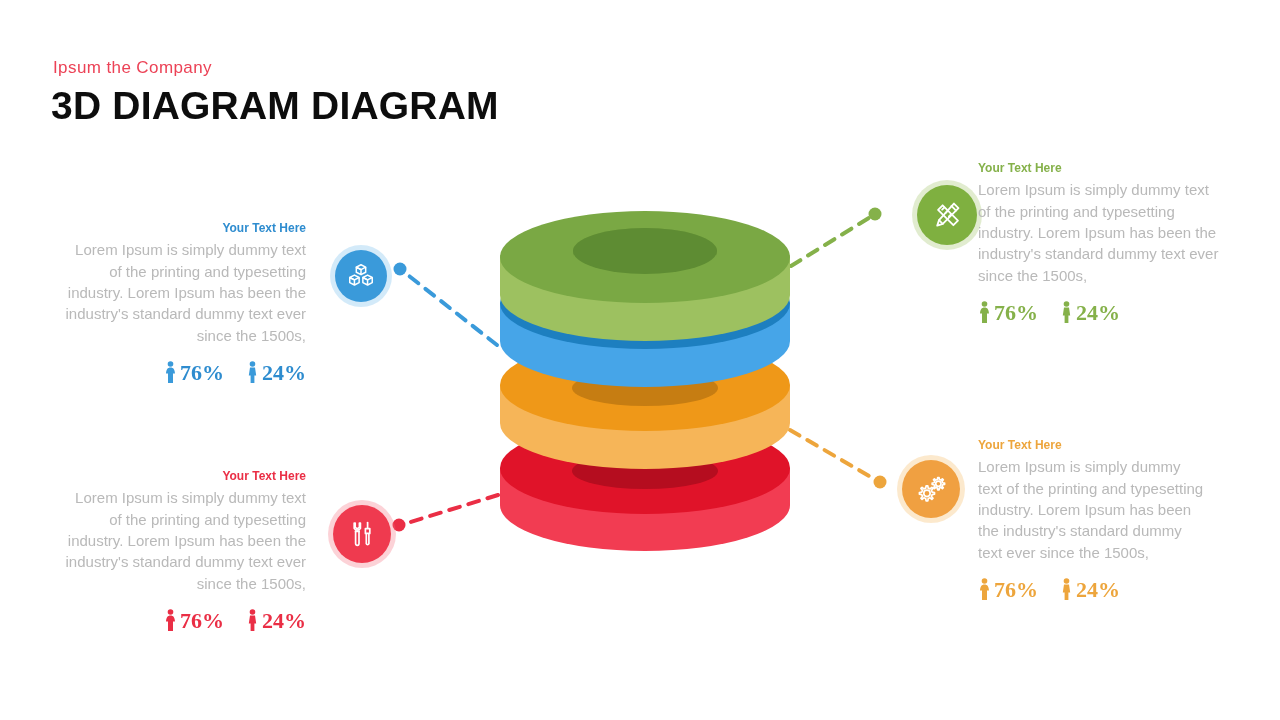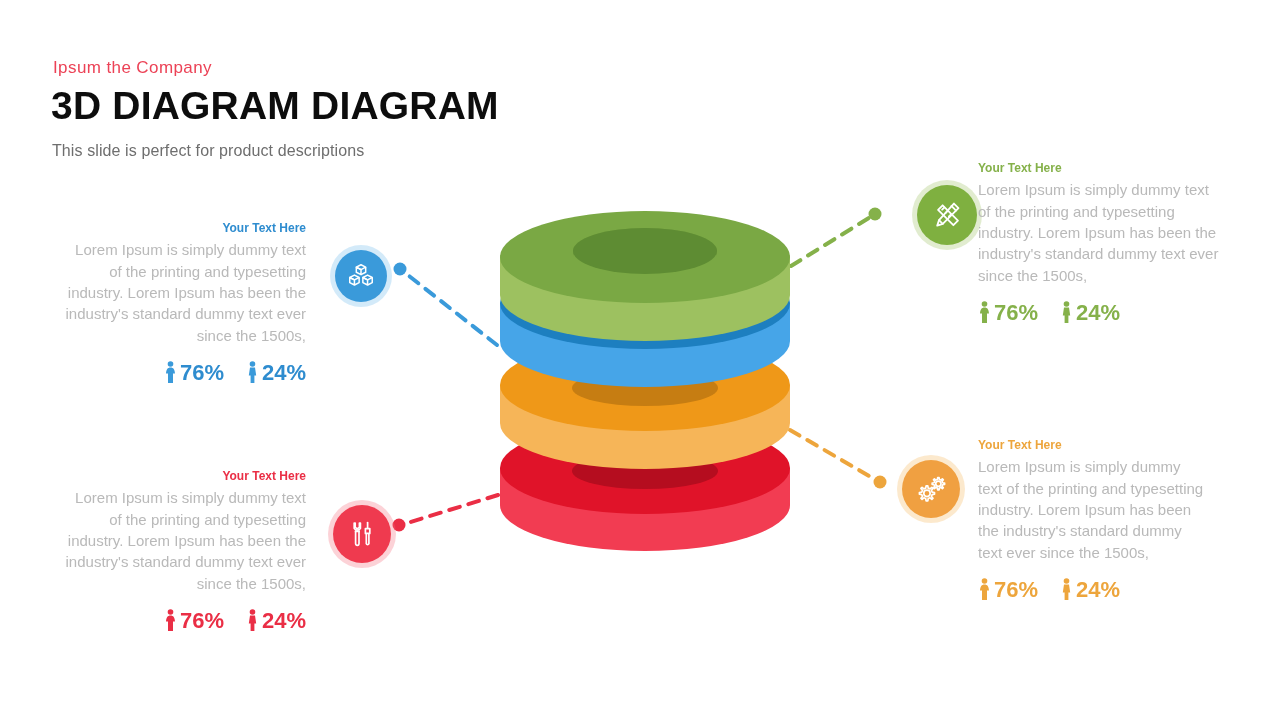--- a/index.html
+++ b/index.html
@@ -22,21 +22,21 @@
   .subtitle{
     position:absolute;left:52px;top:142px;
     font-size:16px;color:#6e6e6e;letter-spacing:.1px;
   }
 
   
   .block{position:absolute;width:242px;}
   .block .head{font-size:12px;font-weight:bold;margin:0 0 4px 0;line-height:1.2;}
   .block .body{font-size:15px;color:#b9b9b9;line-height:1.42;}
   .block .stats{margin-top:14px;font-size:22px;font-weight:bold;
-                display:flex;gap:22px;align-items:center;}
+                display:flex;gap:22px;align-items:center;font-family:Liberation Serif, serif;}
   .stat{display:flex;align-items:center;gap:3px;white-space:nowrap;}
   .stat svg{display:block;}
 
   .b-tl{left:64px;top:221px;text-align:right;}
   .b-tl .stats{justify-content:flex-end;}
   .b-bl{left:64px;top:469px;text-align:right;}
   .b-bl .stats{justify-content:flex-end;}
   .b-tr{left:978px;top:161px;text-align:left;width:246px;}
   .b-br{left:978px;top:438px;text-align:left;width:230px;}
 
@@ -56,21 +56,20 @@
   .stage{position:absolute;left:0;top:0;width:1280px;height:720px;
          pointer-events:none;}
 </style>
 </head>
 <body>
 
 <div class="slide">
 
   <div class="eyebrow">Ipsum the Company</div>
   <div class="title">3D DIAGRAM DIAGRAM</div>
-  <div class="subtitle">This slide is perfect for product descriptions</div>
 
   <svg class="stage" viewBox="0 0 1280 720" xmlns="http://www.w3.org/2000/svg">
 
     <g>
       <line x1="791" y1="266" x2="872" y2="216" stroke="#85b14a" stroke-width="4" stroke-dasharray="11 9" stroke-linecap="round"></line>
       <circle cx="875" cy="214" r="6.5" fill="#85b14a"></circle>
     </g>
 
     <g>
       <line x1="497" y1="345" x2="404" y2="272" stroke="#3a9ada" stroke-width="4" stroke-dasharray="11 9" stroke-linecap="round"></line>

